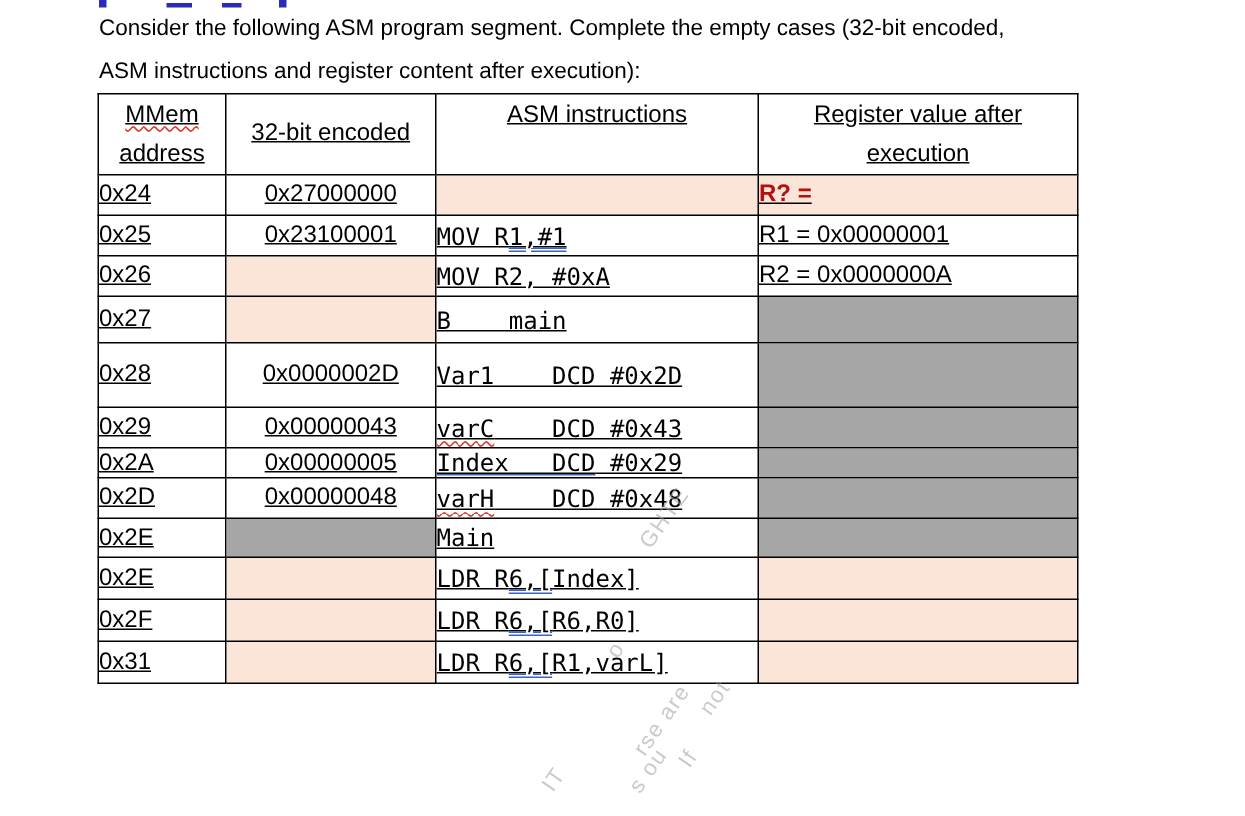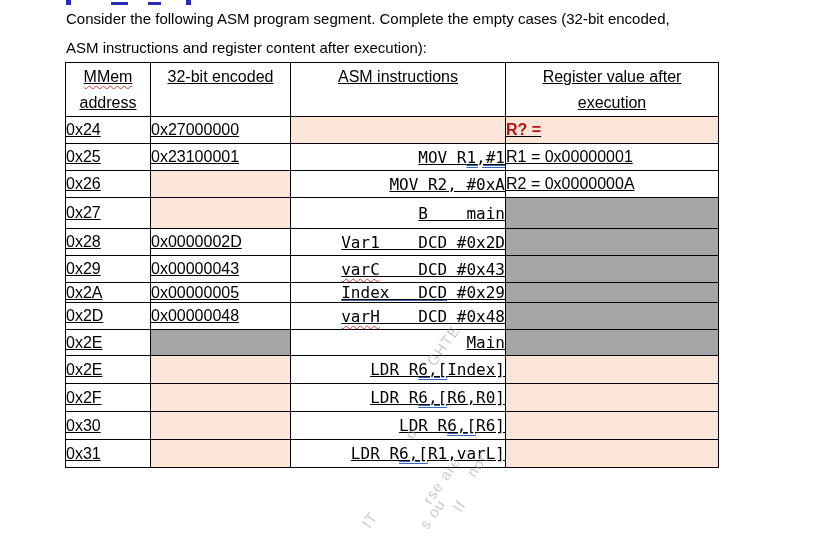--- a/index.html
+++ b/index.html
@@ -22,23 +22,23 @@
   table.asm {
     position:absolute; left:65px; top:62px;
     border-collapse:collapse; table-layout:fixed;text-decoration:underline;
   }
   table.asm td, table.asm th {
     border:1px solid #000; padding:0; overflow:hidden;
     font-size:16px; font-weight:normal; vertical-align:middle;
   }
   th.hdr { text-align:center; line-height:26px; font-size:16.5px; }
   td.addr { text-align:left; }
-  td.enc  { text-align:left; }
+  td.enc  { text-align:center; }
   td.asmc {
-    text-align:right; padding-left:7px; white-space:pre;
+    text-align:left; padding-left:7px; white-space:pre;
     font-family:"DejaVu Sans Mono","Liberation Mono", monospace; font-size:15px;
   }
   td.reg  { text-align:left; padding-left:8px; }
   td.pink { background:#fbe5d8; border:1.5px solid #c42a21; }
   td.gray { background:#a6a6a6; }
   .ans    { color:#b50f0f; font-weight:bold; }
   .u-wavy   { text-decoration:underline wavy #d83a2e; text-decoration-thickness:1px; text-underline-offset:3px; }
   .u-double { text-decoration:underline double #3a64c0; text-decoration-thickness:1px; text-underline-offset:2px; }
 
   .wm {
@@ -64,21 +64,21 @@
 <table class="asm">
   <colgroup>
     <col style="width:85px">
       <col style="width:140px">
       <col style="width:215px">
       <col style="width:213px">
   </colgroup>
   <tbody>
       <tr style="height:54px">
     <th class="hdr"><span class="u-wavy">MMem</span><br><span>address</span></th>
-    <th class="hdr" style="vertical-align:top; padding-top:1px;"><span>32-bit encoded</span></th>
+    <th class="hdr" style="vertical-align:top; padding-top:13px;"><span>32-bit encoded</span></th>
     <th class="hdr" style="vertical-align:top; padding-top:1px;"><span>ASM instructions</span></th>
     <th class="hdr"><span>Register value after</span><br><span>execution</span></th>
   </tr>
 
   <tr style="height:27px">
     <td class="addr">0x24</td>
     <td class="enc">0x27000000</td>
     <td class="asmc pink"><span></span><span></span><span></span></td>
     <td class="reg pink"><span class="ans">R? =</span></td>
   </tr>
@@ -93,21 +93,21 @@
     <td class="enc pink"></td>
     <td class="asmc"><span>MOV R2, #0xA</span><span></span><span></span></td>
     <td class="reg"><span>R2 = 0x0000000A</span></td>
   </tr>
   <tr style="height:31px">
     <td class="addr">0x27</td>
     <td class="enc pink"></td>
     <td class="asmc"><span>B    main</span><span></span><span></span></td>
     <td class="reg gray"><span></span></td>
   </tr>
-  <tr style="height:27px">
+  <tr style="height:43px">
     <td class="addr">0x28</td>
     <td class="enc">0x0000002D</td>
     <td class="asmc"><span>Var1    DCD #0x2D</span><span></span><span></span></td>
     <td class="reg gray"><span></span></td>
   </tr>
   <tr style="height:27px">
     <td class="addr">0x29</td>
     <td class="enc">0x00000043</td>
     <td class="asmc"><span></span><span class="u-wavy">varC</span><span>    DCD #0x43</span></td>
     <td class="reg gray"><span></span></td>
@@ -136,26 +136,20 @@
     <td class="asmc"><span>LDR R</span><span class="u-double">6,[</span><span>Index]</span></td>
     <td class="reg pink"><span></span></td>
   </tr>
   <tr style="height:28px">
     <td class="addr">0x2F</td>
     <td class="enc pink"></td>
     <td class="asmc"><span>LDR R</span><span class="u-double">6,[</span><span>R6,R0]</span></td>
     <td class="reg pink"><span></span></td>
   </tr>
   <tr style="height:28px">
-    <td class="addr">0x30</td>
-    <td class="enc pink"></td>
-    <td class="asmc"><span>LDR R</span><span class="u-double">6,[</span><span>R6]</span></td>
-    <td class="reg pink"><span></span></td>
-  </tr>
-  <tr style="height:28px">
     <td class="addr">0x31</td>
     <td class="enc pink"></td>
     <td class="asmc"><span>LDR R</span><span class="u-double">6,[</span><span>R1,varL]</span></td>
     <td class="reg pink"><span></span></td>
   </tr>
 </tbody>
   </table>
 
 <div class="wm" style="left:437px; top:352px;">GHTE</div>
 <div class="wm" style="left:415px; top:425px;">o</div>

